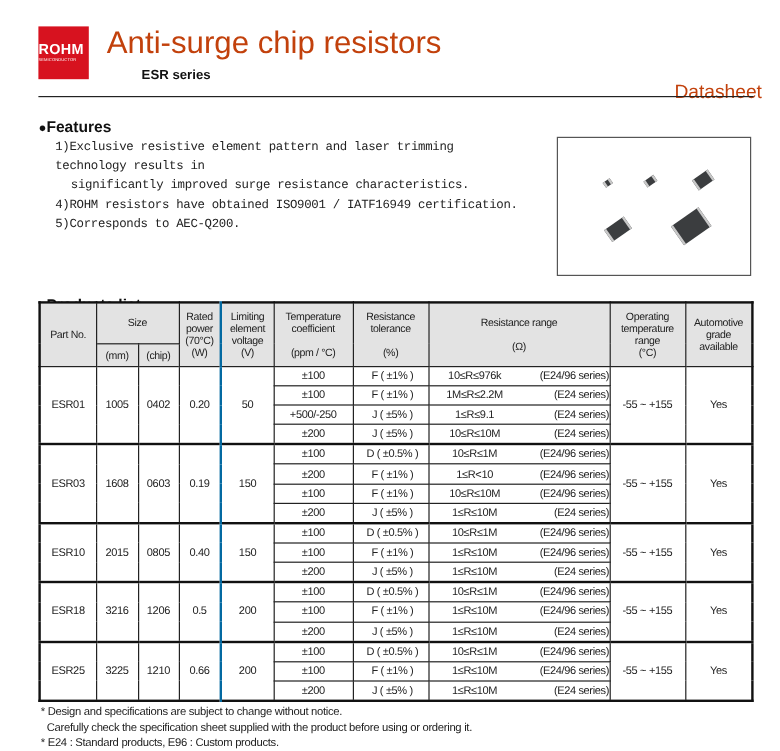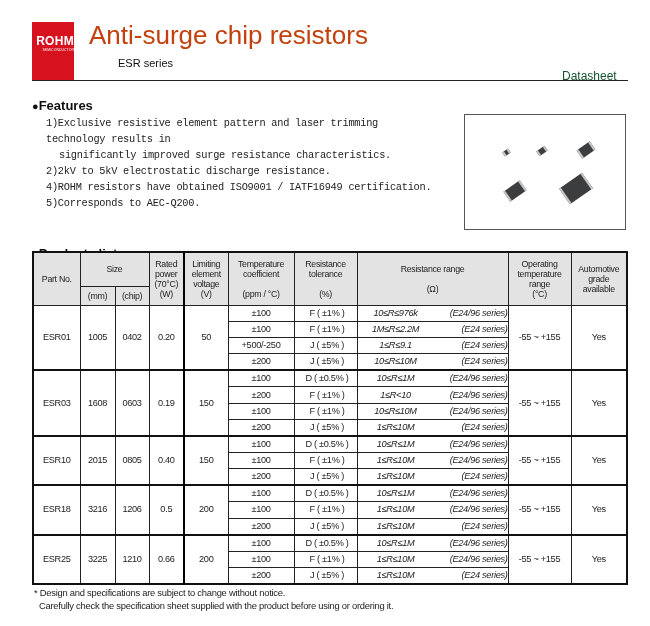--- a/index.html
+++ b/index.html
@@ -1,25 +1,25 @@
 <!DOCTYPE html>
 <html><head>
 <meta charset="utf-8">
 <style>
   * { box-sizing: border-box; margin: 0; padding: 0; }
   html, body { width: 650px; height: 626px; background: #ffffff; overflow: hidden; }
   body { position: relative; font-family: "Liberation Sans", sans-serif; color: #111; }
 
-  .logo { position: absolute; left: 32px; top: 22px; width: 42px; height: 58px; background: #d7121f; color: #fff; text-align: right; }
+  .logo { position: absolute; left: 32px; top: 22px; width: 42px; height: 44px; background: #d7121f; color: #fff; text-align: left; }
   .logo .brand { display: block; font-weight: bold; font-size: 12px; letter-spacing: 0.3px; margin-top: 13px; line-height: 12px; }
   .logo .sub { display: block; font-size: 3.4px; letter-spacing: 0.1px; margin-top: 1px; line-height: 4px; }
 
   .title { position: absolute; left: 89px; top: 20px; font-size: 26px; line-height: 30px; color: #c2410c; }
-  .subtitle { position: absolute; left: 118px; top: 57px; font-size: 11px; font-weight: normal; }
-  .doctype { position: absolute; left: 562px; top: 69px; font-size: 12px; color: #14532d; }
+  .subtitle { position: absolute; left: 118px; top: 57px; font-size: 11px; font-weight: bold; }
+  .doctype { position: absolute; left: 562px; top: 69px; font-size: 16px; color: #c2410c; }
   .hrule { position: absolute; left: 32px; top: 80px; width: 596px; height: 1px; background: #222; }
 
   .section-h { position: absolute; font-size: 13px; font-weight: bold; }
   .section-h .dot { font-size: 11px; }
   .features-h { left: 32px; top: 98px; }
   .features { position: absolute; left: 46px; top: 115px; width: 395px; font-size: 10.3px; line-height: 16px; letter-spacing: -0.25px; color: #222; font-family: Liberation Mono, monospace; }
   .features .indent { padding-left: 13px; }
 
   .photo { position: absolute; left: 464px; top: 114px; width: 162px; height: 116px; border: 1px solid #555; background: #fff; }
   .chip { position: absolute; background: #3b3d3f; border-left: 2px solid #c9c9c9; border-right: 2px solid #c9c9c9; transform: rotate(-35deg); }
@@ -27,26 +27,26 @@
   .products-h { left: 32px; top: 234px; margin-top: 12px; }
 
   table.plist { position: absolute; left: 32px; top: 251px; width: 594px; border-collapse: collapse; border: 2px solid #111; font-size: 9.2px; letter-spacing: -0.3px; color: #222; table-layout: fixed; }
   .plist th, .plist td { border: 1px solid #222; text-align: center; vertical-align: middle; padding: 0 1px; }
   .plist th { background: #e3e3e3; font-weight: normal; font-size: 8.8px; line-height: 10px; }
   .plist tr.h1 th { height: 34px; }
   .plist tr.h2 th { height: 19px; }
   .plist td { height: 16.3px; line-height: 15px; }
   .plist td.part { font-weight: normal; }
   .plist td.tol { text-align: center; padding-left: 4px; }
-  .plist td.range { padding: 0; font-style: italic; }
+  .plist td.range { padding: 0; }
   .plist .rng { display: flex; }
   .plist .rng .r1 { width: 76px; text-align: center; }
   .plist .rng .r2 { flex: 1; text-align: right; padding-left: 2px; }
   .plist tr.grp td { border-top: 2px solid #111; }
-  .plist th.thick-r, .plist td.thick-r { border-right: 2px solid #000000; }
+  .plist th.thick-r, .plist td.thick-r { border-right: 2px solid #0369a1; }
 
   .notes { position: absolute; left: 34px; top: 586px; font-size: 9.4px; line-height: 13px; letter-spacing: -0.25px; color: #222; }
   .notes .indent { padding-left: 5px; }
 </style>
 </head>
 <body>
 
 <div class="logo">
   <span class="brand">ROHM</span>
   <span class="sub">SEMICONDUCTOR</span>
@@ -55,21 +55,20 @@
 <div class="subtitle">ESR series</div>
 <div class="doctype">Datasheet</div>
 <div class="hrule"></div>
 
 <div class="section-h features-h">
   <span class="dot">●</span><span>Features</span>
 </div>
 <div class="features">
   <div>1)Exclusive resistive element pattern and laser trimming technology results in</div>
   <div class="indent">significantly improved surge resistance characteristics.</div>
-  <div>2)2kV to 5kV electrostatic discharge resistance.</div>
   <div>4)ROHM resistors have obtained ISO9001 / IATF16949 certification.</div>
   <div>5)Corresponds to AEC-Q200.</div>
 </div>
 
 <div class="photo">
   <div class="chip" style="left:38px;top:35px;width:7px;height:5px;"></div>
   <div class="chip" style="left:72px;top:33px;width:10px;height:6px;"></div>
   <div class="chip" style="left:113px;top:30px;width:16px;height:10px;"></div>
   <div class="chip" style="left:40px;top:70px;width:20px;height:12px;"></div>
   <div class="chip" style="left:97px;top:64px;width:28px;height:19px;"></div>
@@ -314,13 +313,14 @@
             <span class="r2">(E24 series)</span>
           </div>
         </td>
       </tr>
     </tbody>
 </table>
 
 <div class="notes">
   <div>* Design and specifications are subject to change without notice.</div>
   <div class="indent">Carefully check the specification sheet supplied with the product before using or ordering it.</div>
+  <div>* E24 : Standard products, E96 : Custom products.</div>
 </div>
 
 </body></html>

